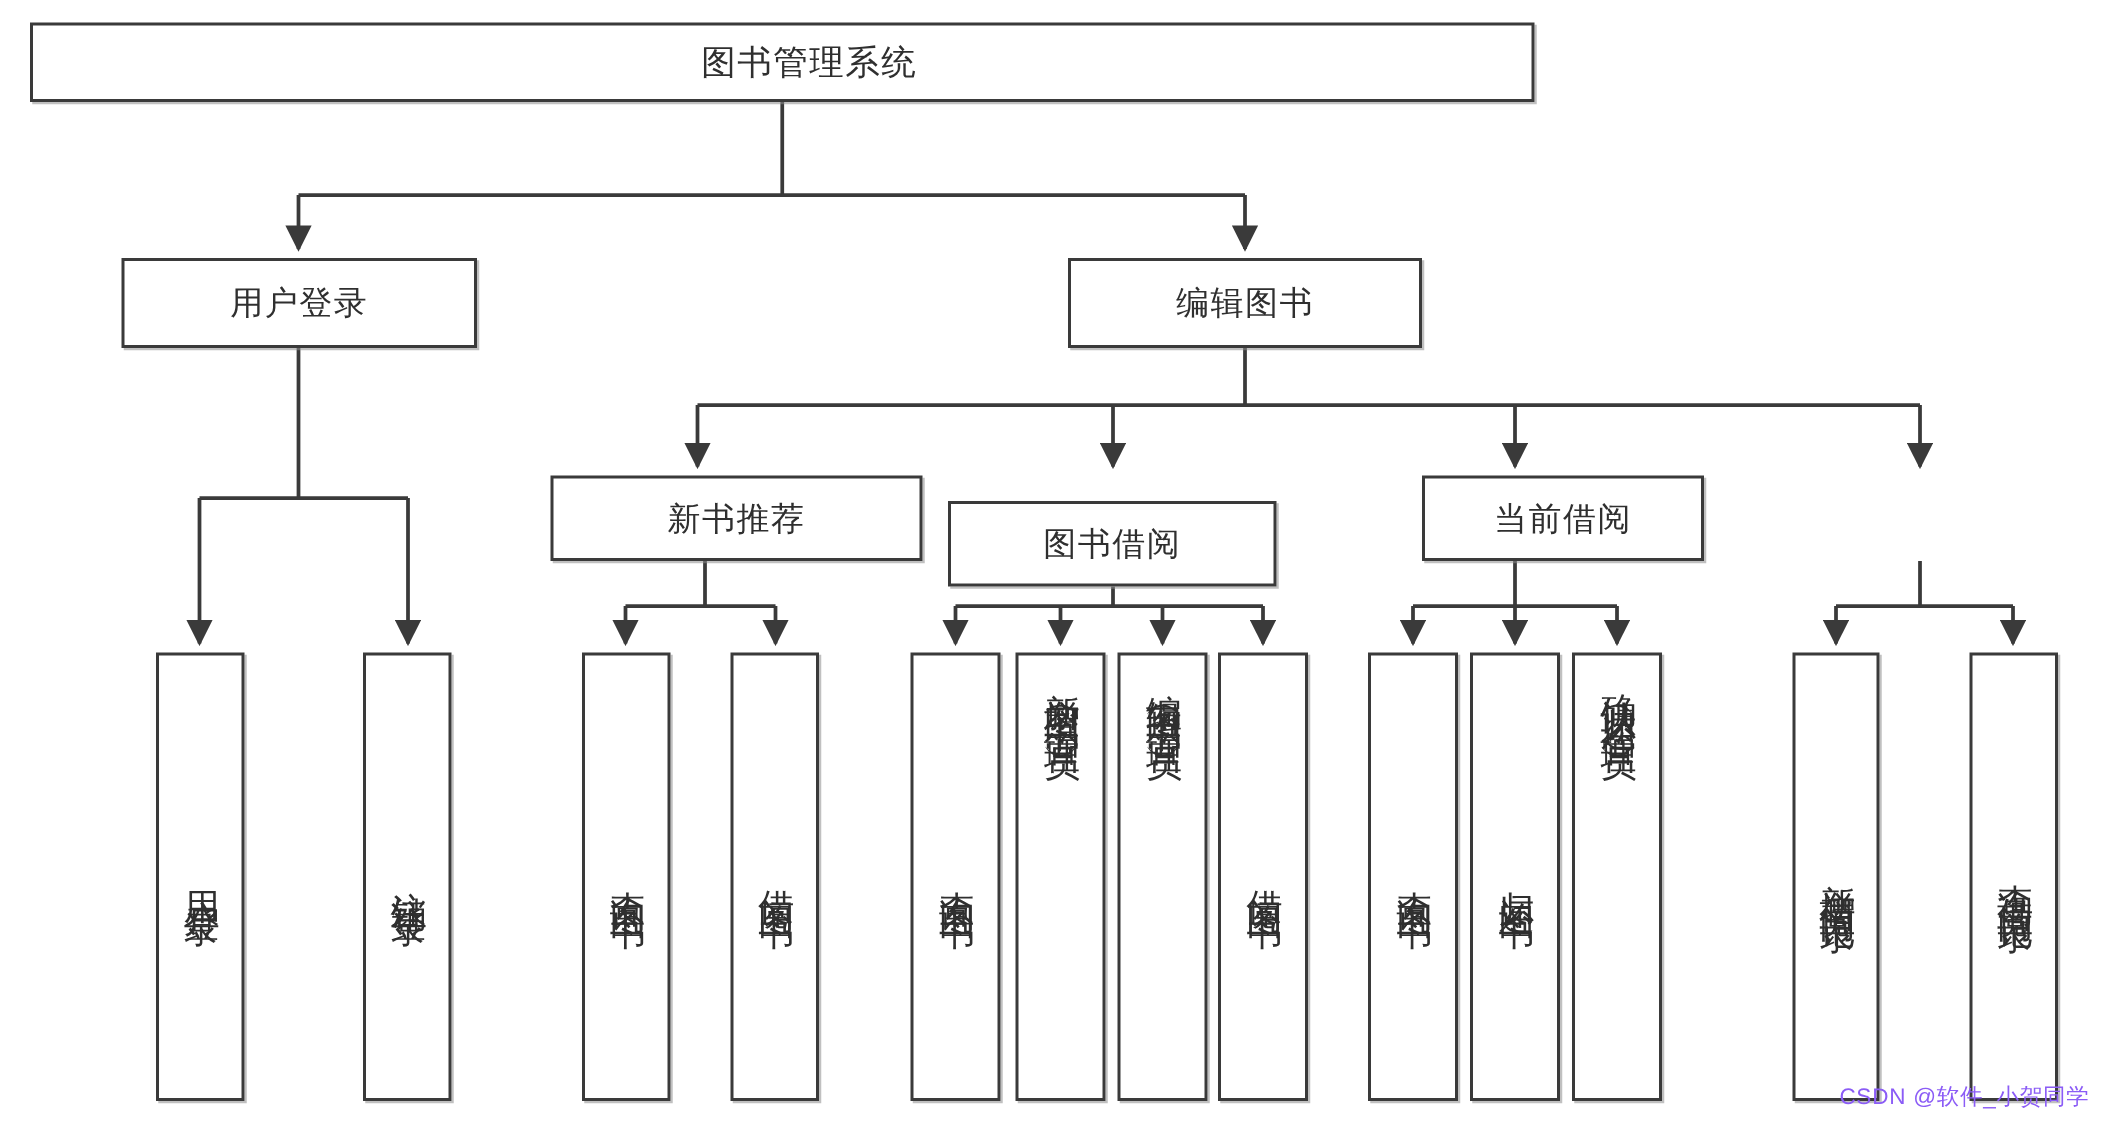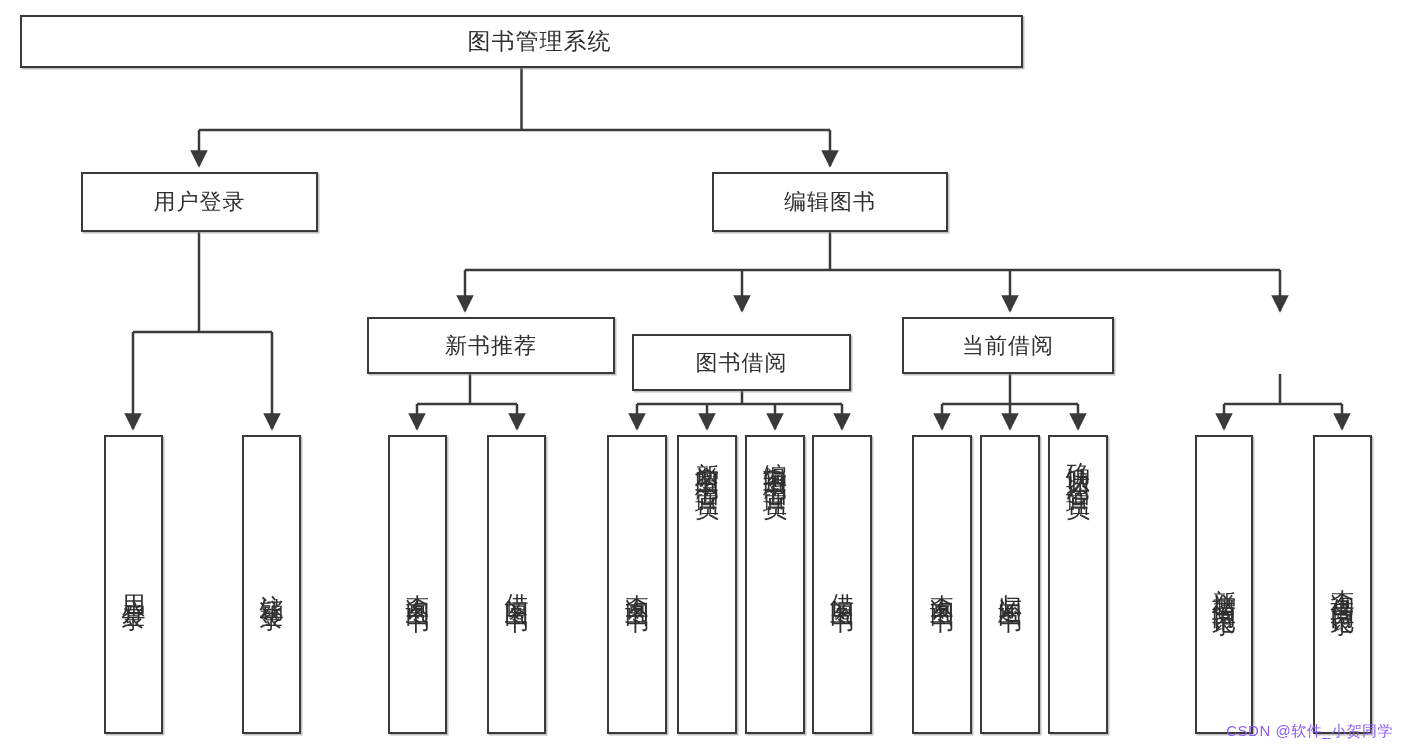--- a/index.html
+++ b/index.html
@@ -126,21 +126,21 @@
   <div class="node" style="left:712px;top:172px;width:236px;height:60px;">
     <span class="node-label">编辑图书</span>
   </div>
 
   <div class="node" style="left:354px;top:317px;width:248px;height:57px;margin-left:13px;">
     <span class="node-label">新书推荐</span>
   </div>
   <div class="node" style="left:632px;top:334px;width:219px;height:57px;">
     <span class="node-label">图书借阅</span>
   </div>
-  <div class="node" style="left:902px;top:317px;width:212px;height:57px;">
+  <div class="node" style="left:948px;top:317px;width:188px;height:57px;">
     <span class="node-label">当前借阅</span>
   </div>
 
   <div class="node leaf center-text" style="left:104px;top:435px;width:59px;height:299px;">
     <span class="node-label">用户登录</span>
   </div>
   <div class="node leaf center-text" style="left:242px;top:435px;width:59px;height:299px;">
     <span class="node-label">注销登录</span>
   </div>
 

